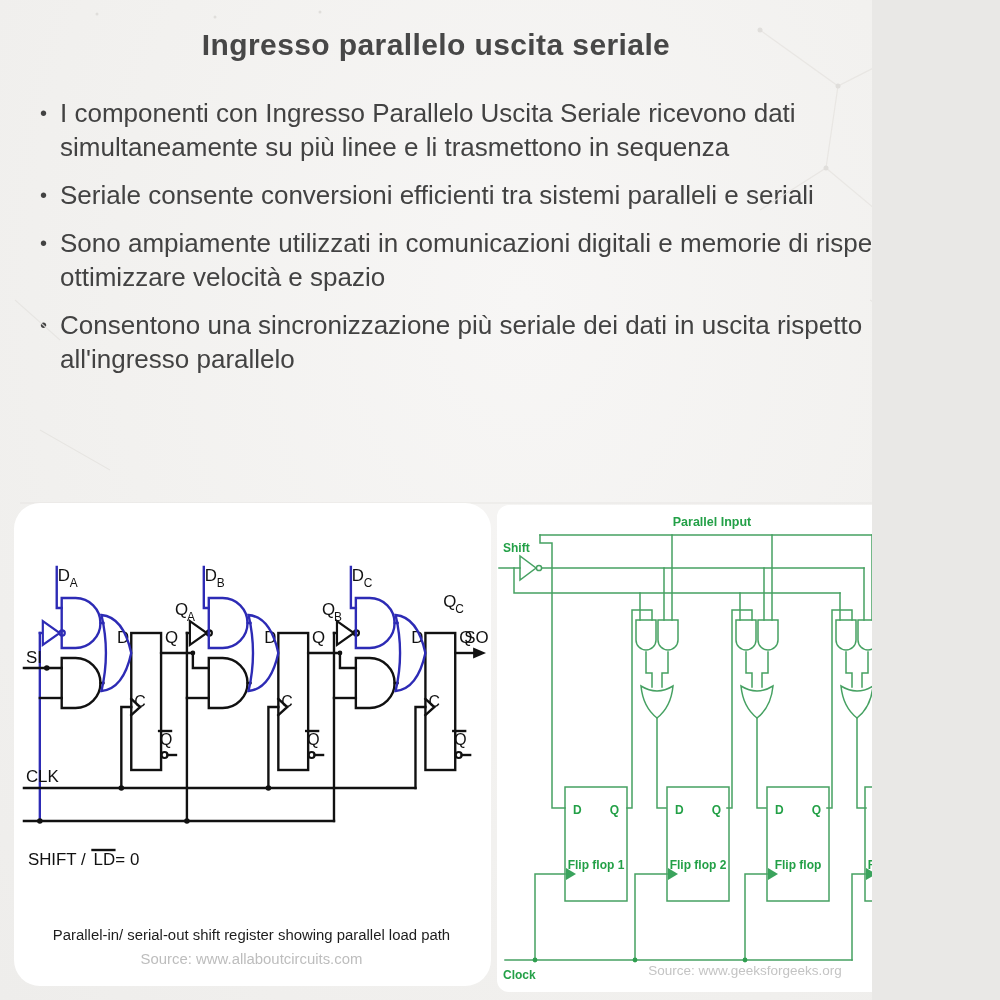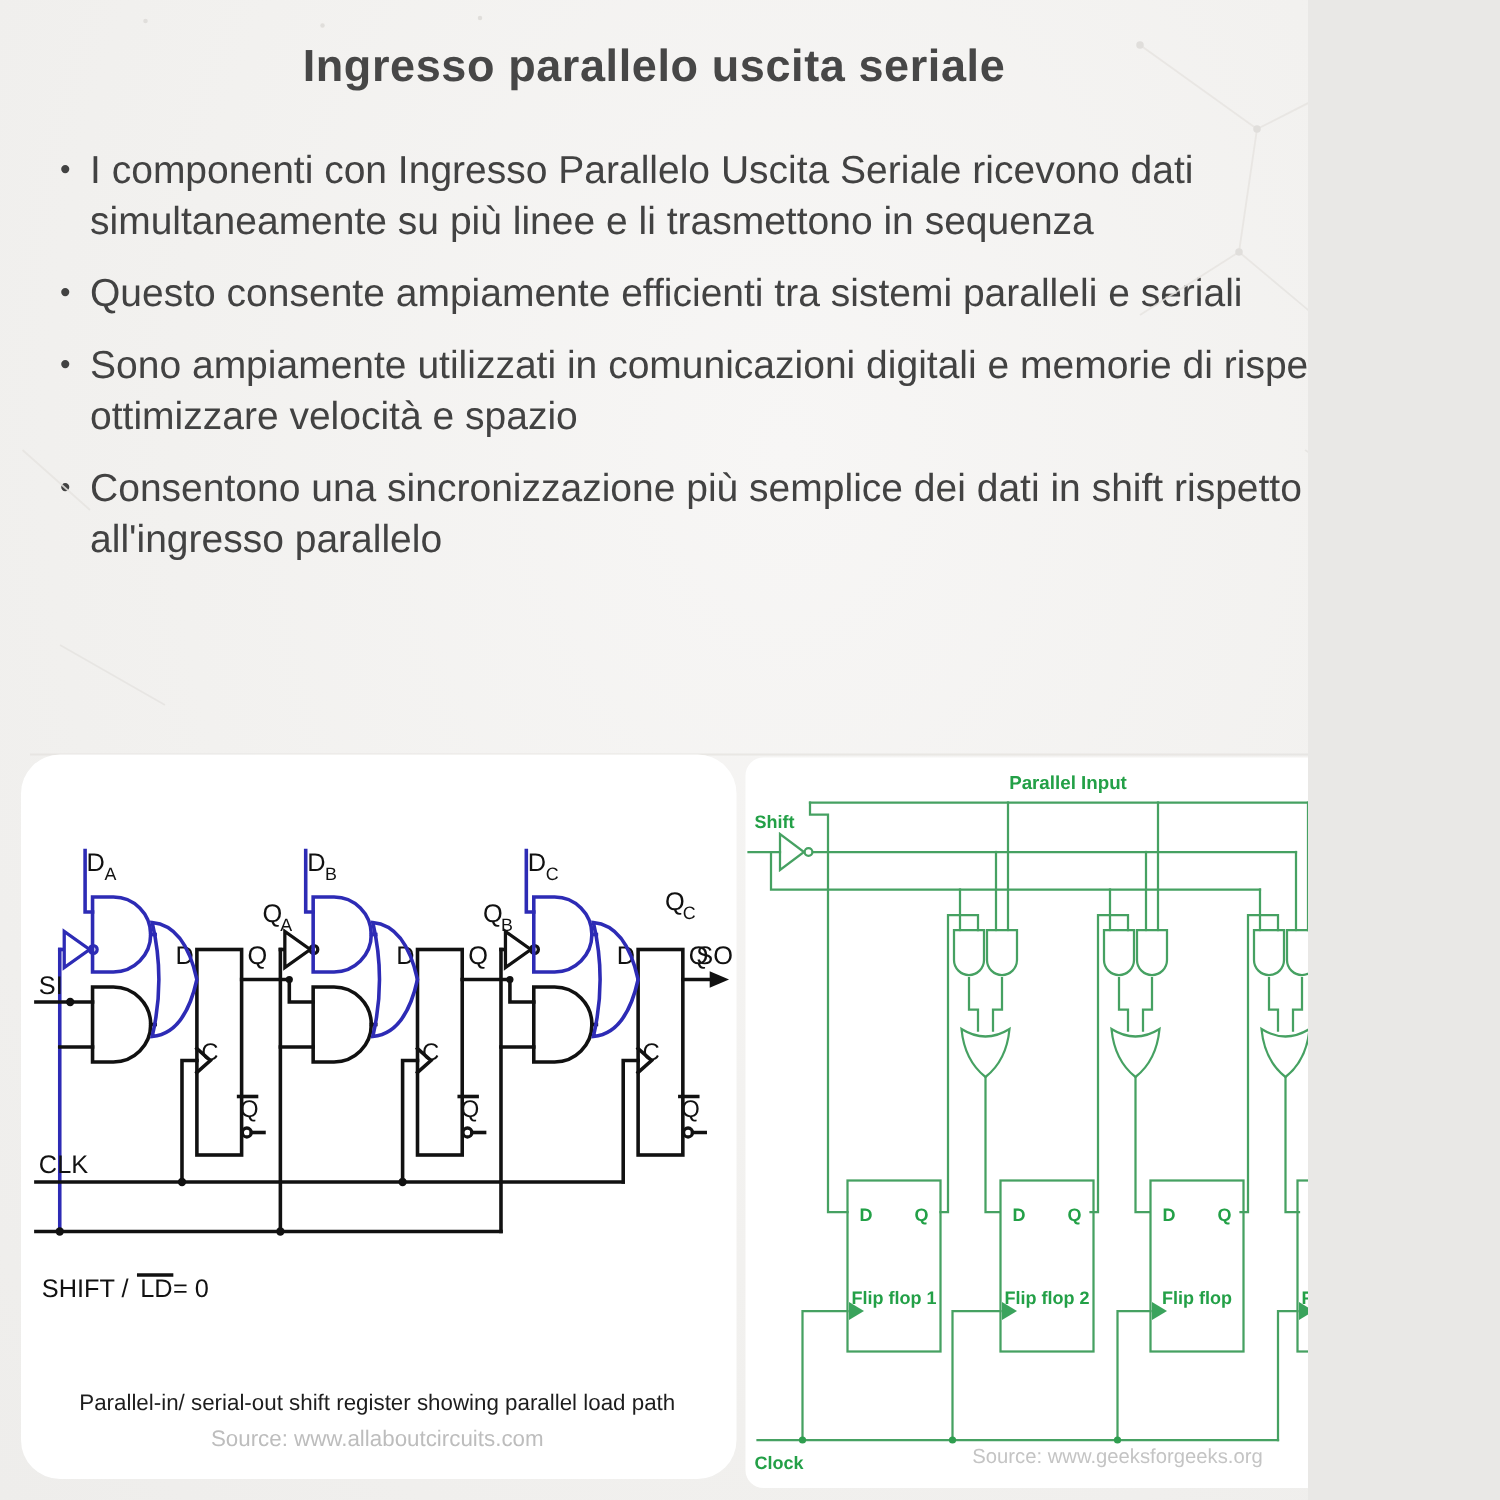--- a/index.html
+++ b/index.html
@@ -68,29 +68,29 @@
 
   <h1 class="title">Ingresso parallelo uscita seriale</h1>
 
   <ul class="bullets">
     <li>
       <span class="dot">•</span>
       <span>I componenti con Ingresso Parallelo Uscita Seriale ricevono dati simultaneamente su più linee e li trasmettono in sequenza</span>
     </li>
     <li>
       <span class="dot">•</span>
-      <span>Questo consente ampiamente efficienti tra sistemi paralleli e seriali</span>
+      <span>Seriale consente conversioni efficienti tra sistemi paralleli e seriali</span>
     </li>
     <li>
       <span class="dot">•</span>
       <span>Sono ampiamente utilizzati in comunicazioni digitali e memorie di rispetto per ottimizzare velocità e spazio</span>
     </li>
     <li>
       <span class="dot">•</span>
-      <span>Consentono una sincronizzazione più semplice dei dati in shift rispetto all'ingresso parallelo</span>
+      <span>Consentono una sincronizzazione più seriale dei dati in uscita rispetto all'ingresso parallelo</span>
     </li>
   </ul>
 
   <div class="figures">
 
     <figure class="card leftcard">
       <svg class="ldiag" width="477" height="483" viewBox="0 0 480 483" preserveAspectRatio="none">
         <defs>
           <g id="Lff">
             <rect x="118" y="130" width="30" height="137" class="wire"></rect>

